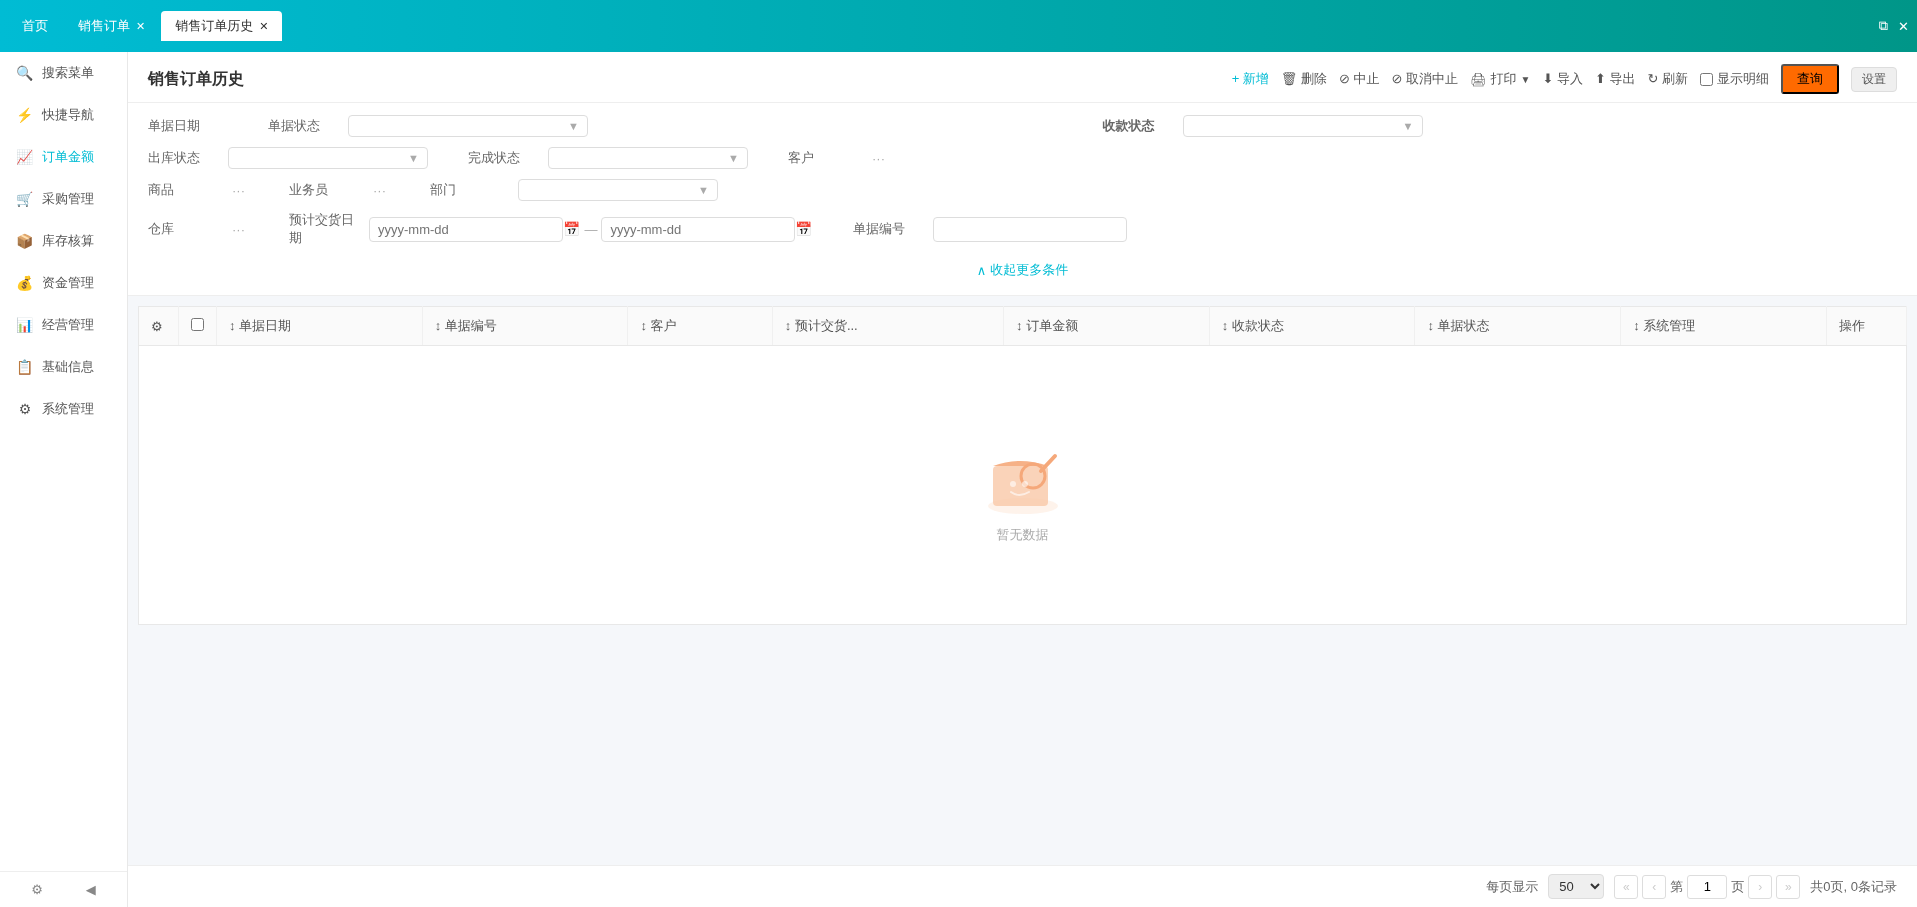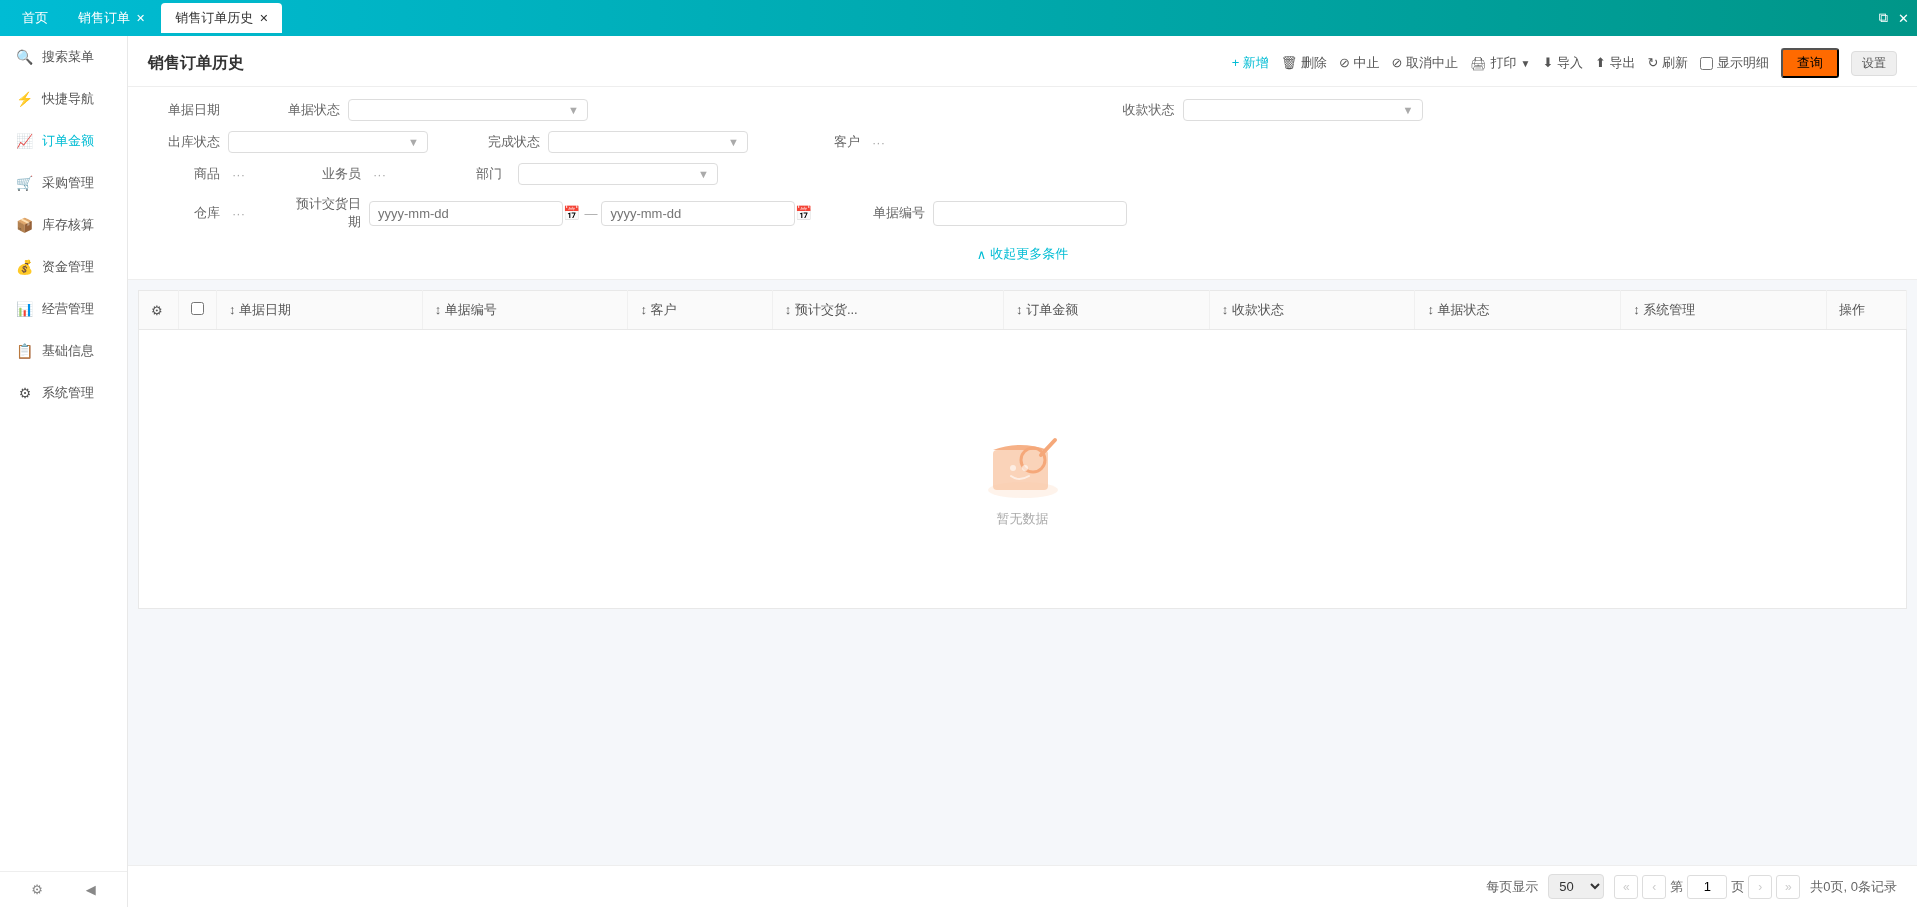--- a/index.html
+++ b/index.html
@@ -1,20 +1,20 @@
 <!DOCTYPE html>
 <html><head>
   <meta charset="utf-8">
   <style>
     * { box-sizing: border-box; margin: 0; padding: 0; font-family: 'Microsoft YaHei', Arial, sans-serif; font-size: 13px; }
     body { display: flex; flex-direction: column; height: 907px; width: 1917px; overflow: hidden; background: #f5f5f5; }
 
     
     .top-bar {
-      height: 36px;
+      height: 52px;
       background: linear-gradient(to right, #00bcd4, #009688);
       display: flex;
       align-items: center;
       padding: 0 8px;
       gap: 4px;
       flex-shrink: 0;
     }
     .top-bar-tabs {
       display: flex;
       align-items: center;
@@ -157,21 +157,20 @@
       align-items: center;
       gap: 0;
       margin-bottom: 10px;
     }
     .filter-row:last-child { margin-bottom: 0; }
     .filter-label {
       width: 80px;
       color: #666;
       font-size: 13px;
       flex-shrink: 0;
-      text-align: right;
       padding-right: 8px;
     }
     .filter-content {
       display: flex;
       align-items: center;
       gap: 8px;
       flex: 1;
     }
     .date-btns {
       display: flex;
@@ -239,20 +238,21 @@
     }
     .filter-section-mid {
       flex: 1;
       display: flex;
       align-items: center;
     }
     .filter-section-right {
       flex: 1;
       display: flex;
       align-items: center;
+      font-weight: bold;
     }
 
     
     .table-area {
       flex: 1;
       overflow: auto;
       padding: 10px;
     }
     .data-table {
       width: 100%;

